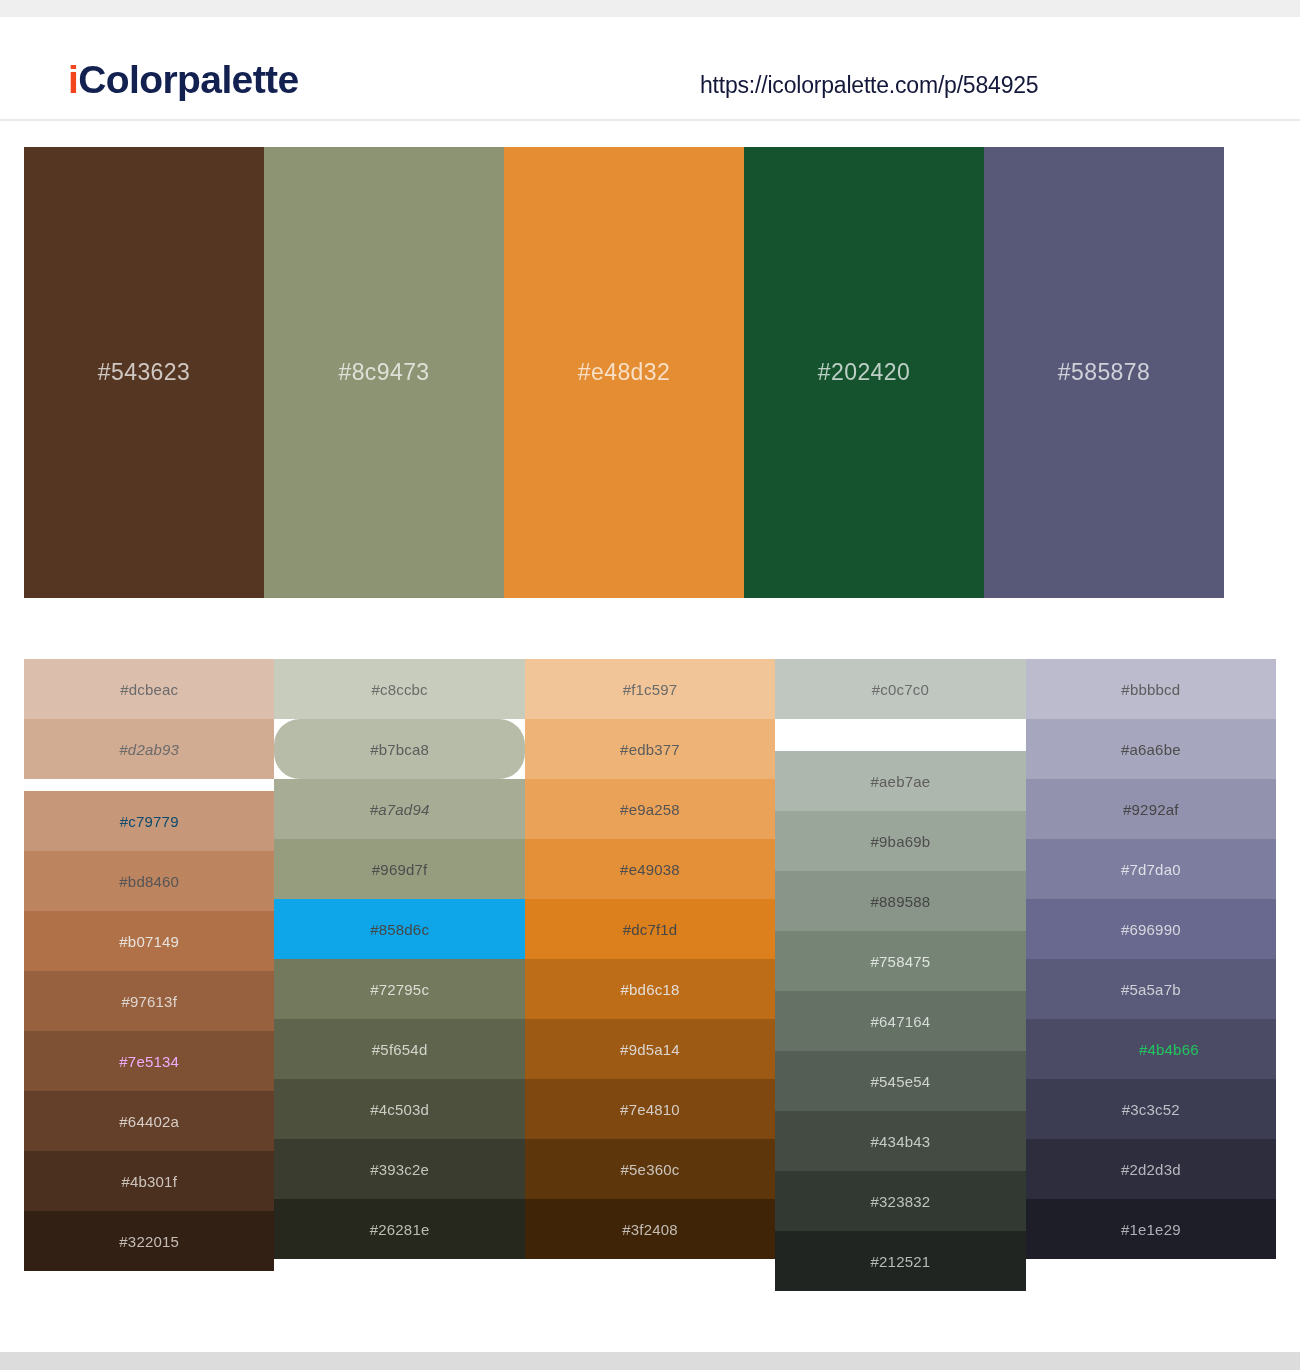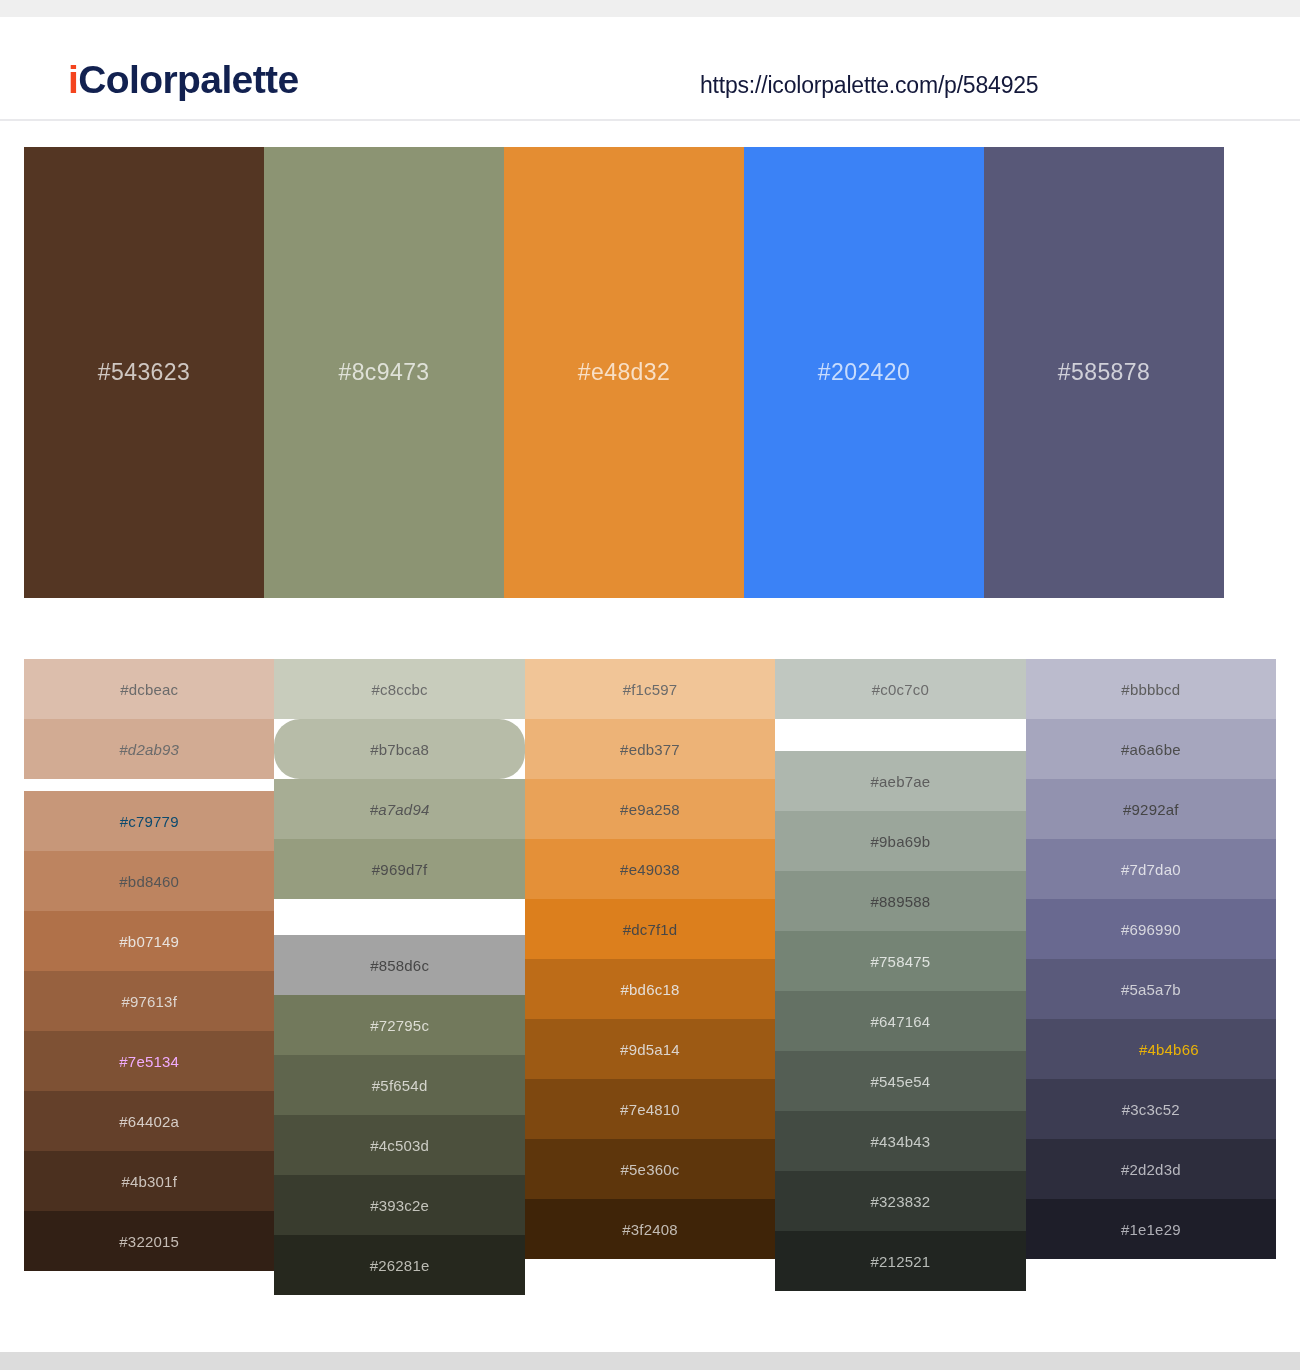--- a/index.html
+++ b/index.html
@@ -131,21 +131,21 @@
   <div class="palette">
       <div class="palette-swatch" style="background: rgb(84, 54, 35);">
         <span class="sw-label">#543623</span>
       </div>
       <div class="palette-swatch" style="background: rgb(140, 148, 115);">
         <span class="sw-label">#8c9473</span>
       </div>
       <div class="palette-swatch" style="background: rgb(228, 141, 50);">
         <span class="sw-label">#e48d32</span>
       </div>
-      <div class="palette-swatch" style="background: #3b82f6; text-align: center;">
+      <div class="palette-swatch" style="background: #14532d; text-align: center;">
         <span class="sw-label">#202420</span>
       </div>
       <div class="palette-swatch" style="background: rgb(88, 88, 120);">
         <span class="sw-label">#585878</span>
       </div>
     </div>
 
   <div class="shades">
       <div class="shade-col">
         <div class="shade-cell" style="background: rgb(220, 190, 172); color: rgb(107, 107, 107);">#dcbeac</div>
@@ -157,21 +157,21 @@
         <div class="shade-cell" style="background: rgb(126, 81, 52); color: #f0abfc;">#7e5134</div>
         <div class="shade-cell" style="background: rgb(100, 64, 42); color: rgb(214, 205, 199);">#64402a</div>
         <div class="shade-cell" style="background: rgb(75, 48, 31); color: rgb(205, 196, 189);">#4b301f</div>
         <div class="shade-cell" style="background: rgb(50, 32, 21); color: rgb(197, 188, 181);">#322015</div>
       </div>
       <div class="shade-col">
         <div class="shade-cell" style="background: rgb(200, 204, 188); color: rgb(107, 107, 107);">#c8ccbc</div>
         <div class="shade-cell" style="background: rgb(183, 188, 168); color: rgb(93, 93, 93); border-radius: 26px;">#b7bca8</div>
         <div class="shade-cell" style="background: rgb(167, 173, 148); color: rgb(85, 85, 85); font-style: italic;">#a7ad94</div>
         <div class="shade-cell" style="background: rgb(150, 157, 127); color: rgb(77, 77, 77);">#969d7f</div>
-        <div class="shade-cell" style="background: #a3a3a3; color: rgb(71, 71, 71); margin-top: 36px;">#858d6c</div>
+        <div class="shade-cell" style="background: #0ea5e9; color: rgb(71, 71, 71);">#858d6c</div>
         <div class="shade-cell" style="background: rgb(114, 121, 92); color: rgb(221, 221, 212);">#72795c</div>
         <div class="shade-cell" style="background: rgb(95, 101, 77); color: rgb(212, 212, 204);">#5f654d</div>
         <div class="shade-cell" style="background: rgb(76, 80, 61); color: rgb(204, 204, 196);">#4c503d</div>
         <div class="shade-cell" style="background: rgb(57, 60, 46); color: rgb(196, 196, 188);">#393c2e</div>
         <div class="shade-cell" style="background: rgb(38, 40, 30); color: rgb(188, 188, 180);">#26281e</div>
       </div>
       <div class="shade-col">
         <div class="shade-cell" style="background: rgb(241, 197, 151); color: rgb(107, 107, 107);">#f1c597</div>
         <div class="shade-cell" style="background: rgb(237, 179, 119); color: rgb(93, 93, 93);">#edb377</div>
         <div class="shade-cell" style="background: rgb(233, 162, 88); color: rgb(85, 85, 85);">#e9a258</div>
@@ -195,21 +195,21 @@
         <div class="shade-cell" style="background: rgb(50, 56, 50); color: rgb(191, 195, 191);">#323832</div>
         <div class="shade-cell" style="background: rgb(33, 37, 33); color: rgb(183, 187, 183);">#212521</div>
       </div>
       <div class="shade-col">
         <div class="shade-cell" style="background: rgb(187, 187, 205); color: rgb(93, 93, 93);">#bbbbcd</div>
         <div class="shade-cell" style="background: rgb(166, 166, 190); color: rgb(77, 77, 77);">#a6a6be</div>
         <div class="shade-cell" style="background: rgb(146, 146, 175); color: rgb(69, 69, 69);">#9292af</div>
         <div class="shade-cell" style="background: rgb(125, 125, 160); color: rgb(223, 223, 230);">#7d7da0</div>
         <div class="shade-cell" style="background: rgb(105, 105, 144); color: rgb(215, 215, 222);">#696990</div>
         <div class="shade-cell" style="background: rgb(90, 90, 123); color: rgb(207, 207, 214);">#5a5a7b</div>
-        <div class="shade-cell" style="background: rgb(75, 75, 102); color: #eab308; padding-left: 36px;">#4b4b66</div>
+        <div class="shade-cell" style="background: rgb(75, 75, 102); color: #22c55e; padding-left: 36px;">#4b4b66</div>
         <div class="shade-cell" style="background: rgb(60, 60, 82); color: rgb(191, 191, 198);">#3c3c52</div>
         <div class="shade-cell" style="background: rgb(45, 45, 61); color: rgb(183, 183, 190);">#2d2d3d</div>
         <div class="shade-cell" style="background: rgb(30, 30, 41); color: rgb(175, 175, 182);">#1e1e29</div>
       </div>
     </div>
 
   <div class="footer-bar"></div>
 
 </div>
 

